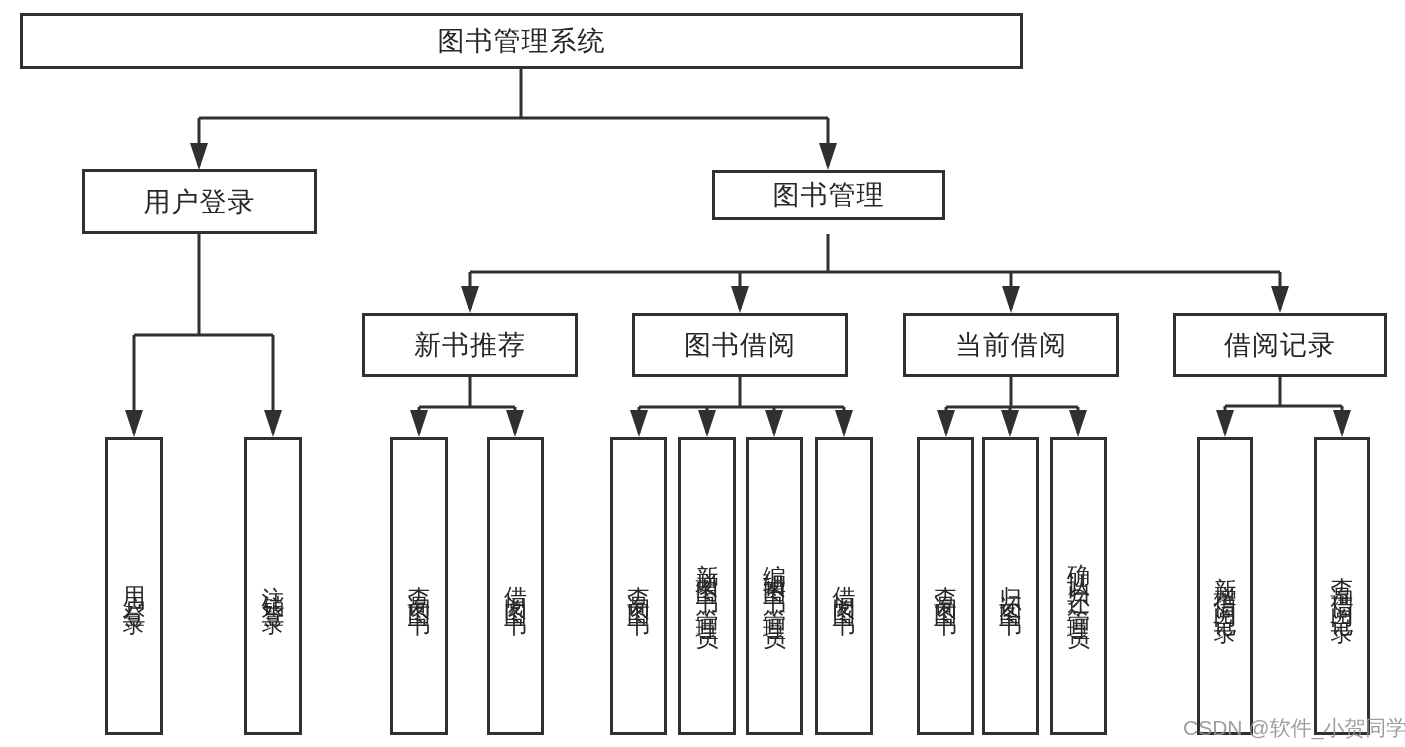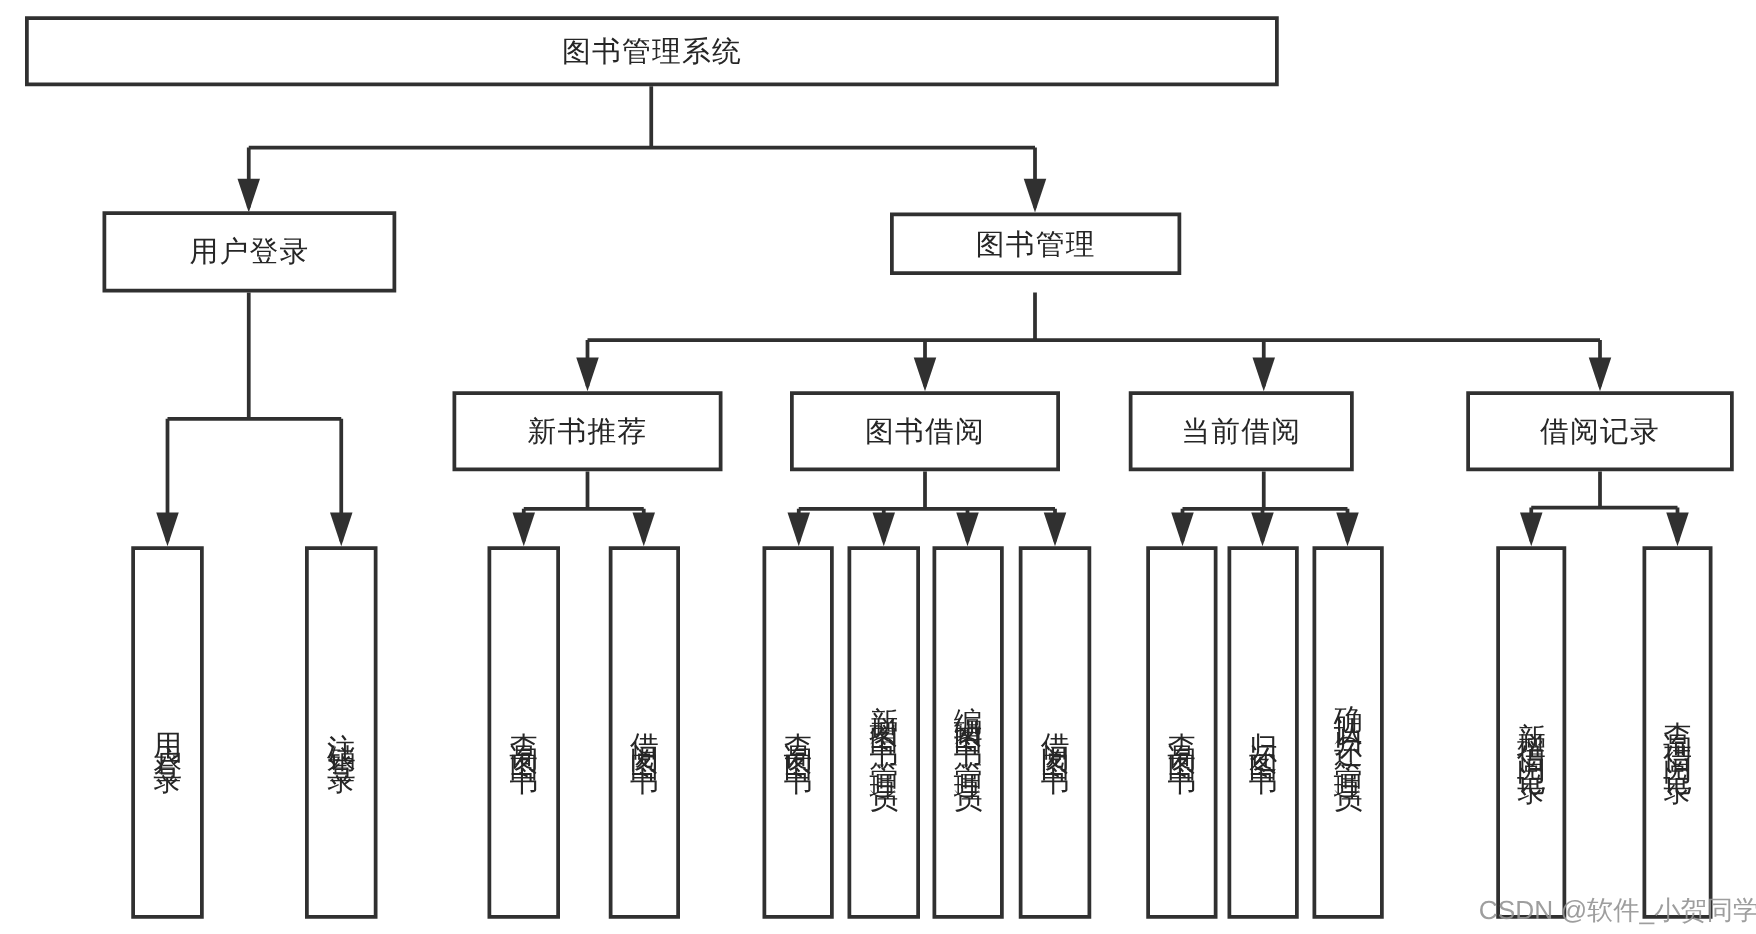--- a/index.html
+++ b/index.html
@@ -21,21 +21,21 @@
       position: absolute;
       box-sizing: border-box;
       border: 3px solid #303030;
       background: #ffffff;
       display: flex;
       align-items: center;
       justify-content: center;
       z-index: 2;
     }
     .hlabel {
-      font-size: 23px;
+      font-size: 27px;
       color: #262626;
       letter-spacing: 1px;
       white-space: nowrap;
     }
     .vtext {
       writing-mode: vertical-lr;
       text-orientation: mixed;
       font-size: 23px;
       line-height: 1;
       letter-spacing: 9px;
@@ -100,21 +100,21 @@
   <div class="box" style="left:712px; top:170px; width:233px; height:50px;">
     <span class="hlabel">图书管理</span>
   </div>
 
   <div class="box" style="left:632px; top:313px; width:216px; height:64px;">
     <span class="hlabel">图书借阅</span>
   </div>
   <div class="box" style="left:362px; top:313px; width:216px; height:64px;">
     <span class="hlabel">新书推荐</span>
   </div>
-  <div class="box" style="left:903px; top:313px; width:180px; height:64px;">
+  <div class="box" style="left:903px; top:313px; width:216px; height:64px;">
     <span class="hlabel">当前借阅</span>
   </div>
   <div class="box" style="left:1173px; top:313px; width:214px; height:64px;">
     <span class="hlabel">借阅记录</span>
   </div>
 
   <div class="box" style="left:105px; top:437px; width:58px; height:298px;">
     <span class="vtext">用户登录</span>
   </div>
   <div class="box" style="left:244px; top:437px; width:58px; height:298px;">

